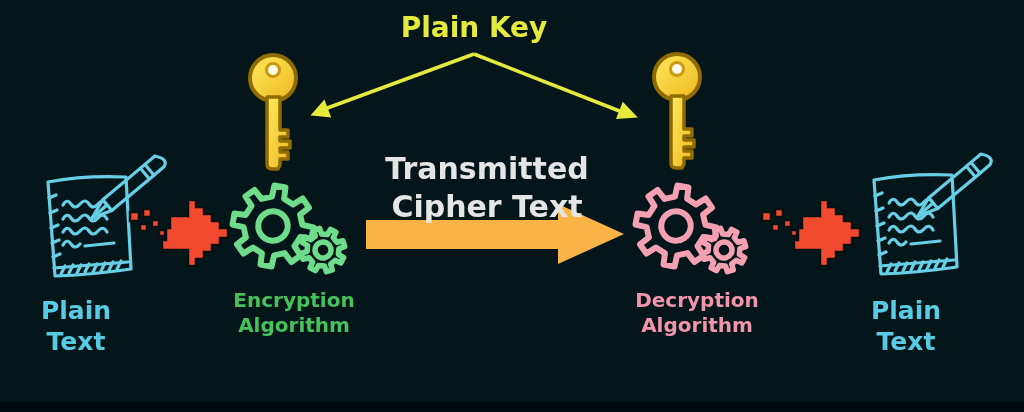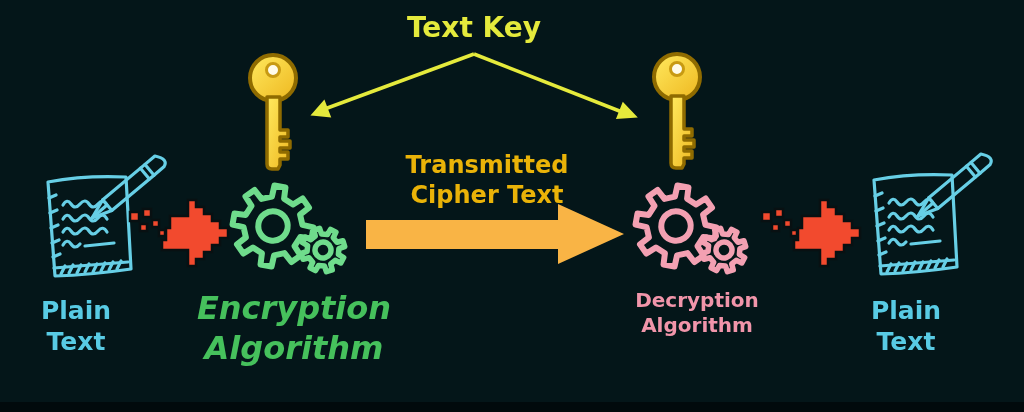--- a/index.html
+++ b/index.html
@@ -7,23 +7,23 @@
     position:relative;width:1024px;height:412px;overflow:hidden;
     background:#041619;
     font-family:"DejaVu Sans","Liberation Sans",sans-serif;
   }
   svg.layer{position:absolute;left:0;top:0;width:1024px;height:412px;}
   .label{
     position:absolute;font-weight:bold;text-align:center;
     white-space:pre-line;line-height:1.25;letter-spacing:0px;
   }
   .lbl-same-key{left:354px;top:10px;width:240px;font-size:28px;color:#e5ea3c;}
-  .lbl-cipher{left:367px;top:150px;width:240px;font-size:24px;color:#eab308;}
+  .lbl-cipher{left:367px;top:150px;width:240px;font-size:30px;color:#e5e5e5;}
   .lbl-plain-left{left:6px;top:295px;width:140px;font-size:25px;color:#58cbe4;}
-  .lbl-encryption{left:192px;top:288px;width:204px;font-size:32px;color:#46c15c;font-style:italic;}
+  .lbl-encryption{left:192px;top:288px;width:204px;font-size:20px;color:#46c15c;}
   .lbl-decryption{left:595px;top:288px;width:204px;font-size:20px;color:#f195aa;}
   .lbl-plain-right{left:836px;top:295px;width:140px;font-size:25px;color:#58cbe4;}
   .bottom-bar{position:absolute;left:0;bottom:0;width:1024px;height:10px;background:#010a0c;}
 </style>
 </head>
 <body>
 
 <div class="stage">
 
   <svg class="layer" viewBox="0 0 1024 412">
@@ -95,21 +95,21 @@
       <use href="#gear" transform="translate(676,226) scale(0.92) rotate(10)" stroke="#f3a0b2" stroke-width="6.5"></use>
       <use href="#gear" transform="translate(724,250) scale(0.5) rotate(28)" stroke="#f3a0b2" stroke-width="11"></use>
     </g>
 
     <use href="#pxarrow" transform="translate(128,200)"></use>
     <use href="#pxarrow" transform="translate(760,200)"></use>
 
     <polygon points="366,220 558,220 558,204 624,234 558,264 558,249 366,249" fill="#f9b445"></polygon>
   </svg>
 
-  <div class="label lbl-same-key">Text Key</div>
+  <div class="label lbl-same-key">Plain Key</div>
   <div class="label lbl-cipher">Transmitted
 Cipher Text</div>
   <div class="label lbl-plain-left">Plain
 Text</div>
   <div class="label lbl-encryption">Encryption
 Algorithm</div>
   <div class="label lbl-decryption">Decryption
 Algorithm</div>
   <div class="label lbl-plain-right">Plain
 Text</div>

